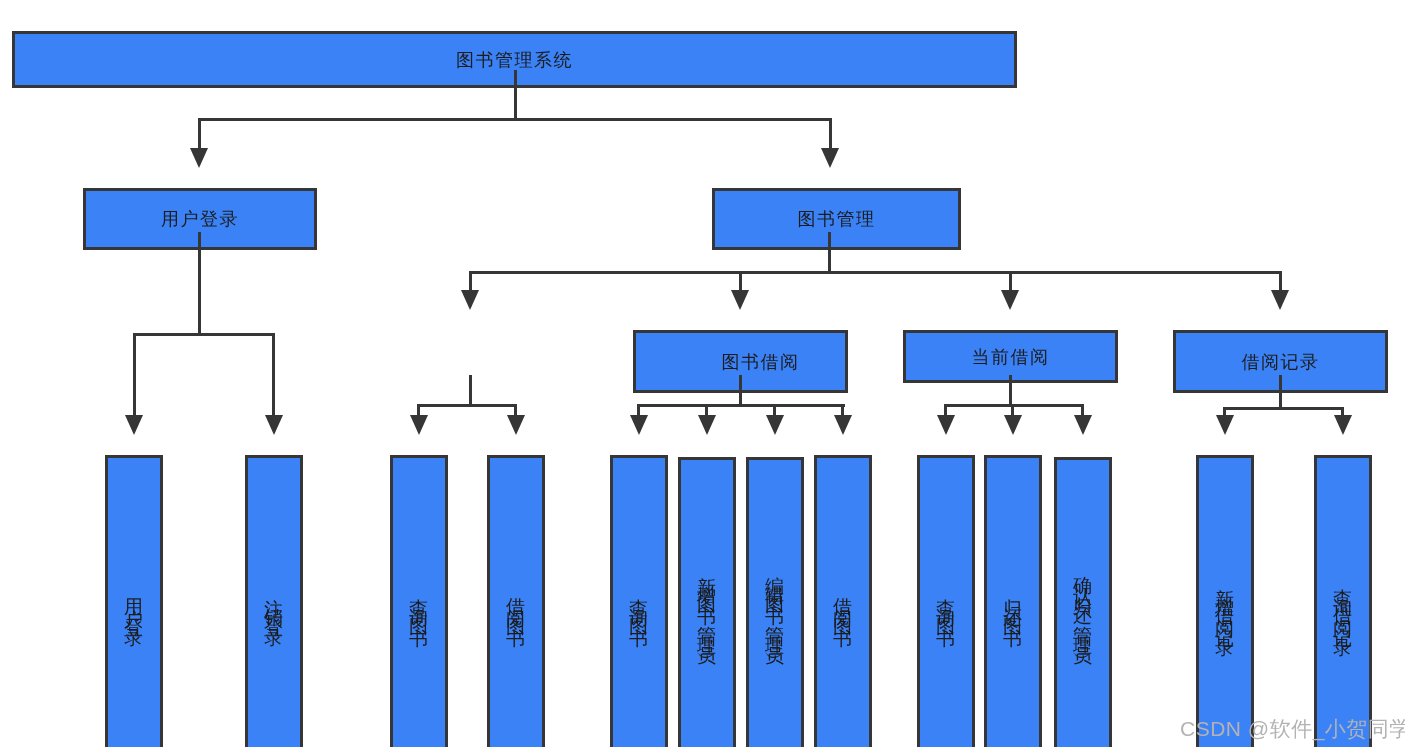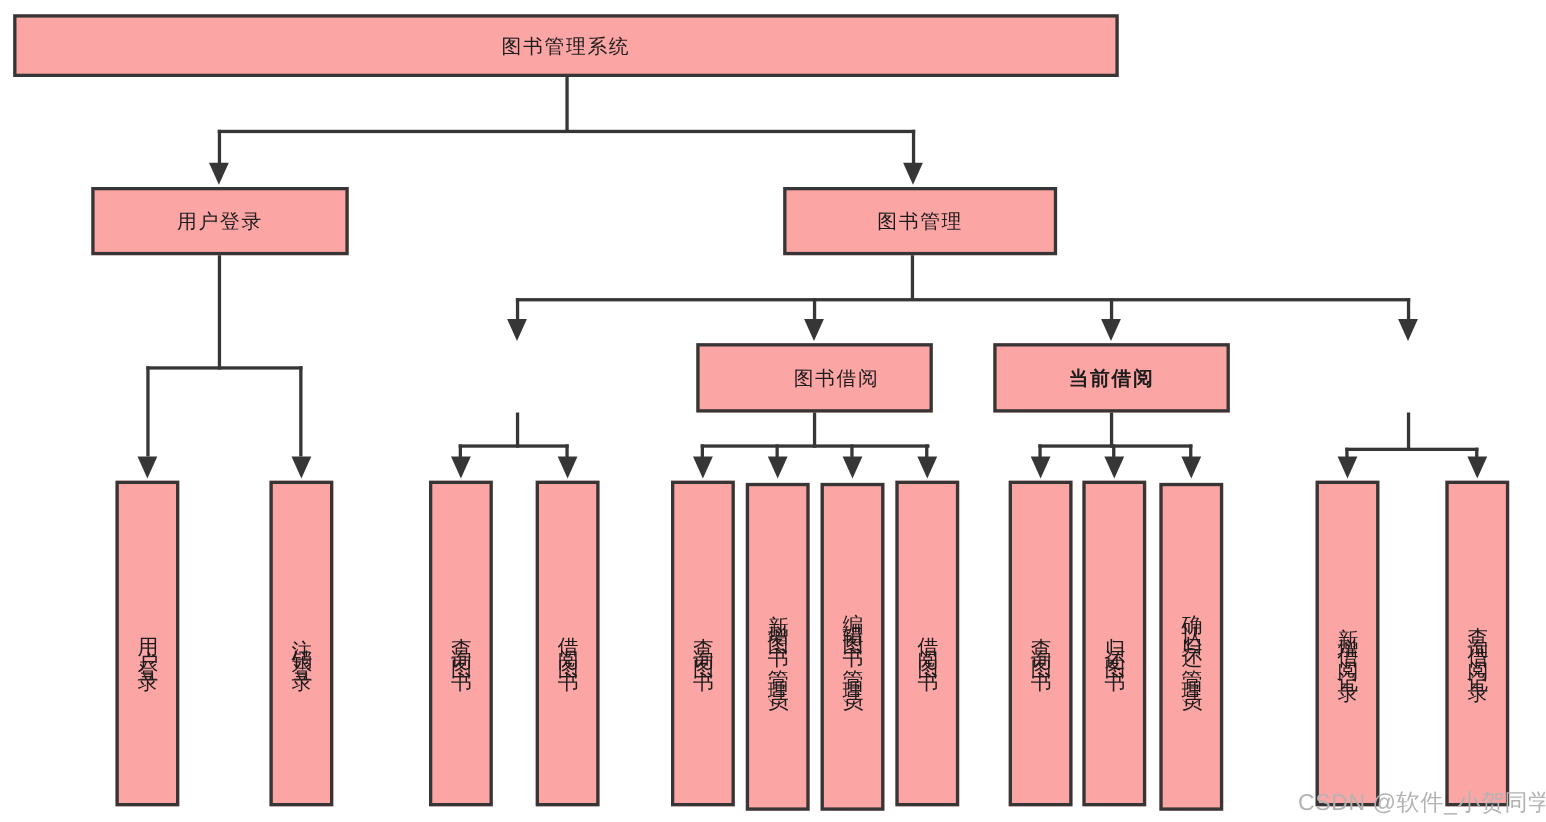--- a/index.html
+++ b/index.html
@@ -14,25 +14,26 @@
   .stage {
     position: relative;
     width: 1405px;
     height: 747px;
     background: var(--bg);
     overflow: hidden;
   }
   .box {
     position: absolute;
     border: 3px solid var(--line);
-    background: #fca5a5;
+    background: #3b82f6;
     display: flex;
     align-items: center;
     justify-content: center;
     color: var(--text);
+    margin-top: 18px;
   }
   .hbox {
     font-size: 18px;
     letter-spacing: 1.5px;
     white-space: nowrap;
   }
   .leaf {
     writing-mode: vertical-rl;
     text-orientation: mixed;
     font-size: 19px;
@@ -92,21 +93,22 @@
   <div class="line" style="left:469px; top:271px; width:3px; height:21px;"></div>
   <div class="arrow" style="left:461px; top:290px;"></div>
   <div class="line" style="left:739px; top:271px; width:3px; height:21px;"></div>
   <div class="arrow" style="left:731px; top:290px;"></div>
   <div class="line" style="left:1009px; top:271px; width:3px; height:21px;"></div>
   <div class="arrow" style="left:1001px; top:290px;"></div>
   <div class="line" style="left:1279px; top:271px; width:3px; height:21px;"></div>
   <div class="arrow" style="left:1271px; top:290px;"></div>
 
   <div class="box hbox" style="left:633px; top:312px; width:215px; height:63px;padding-left:40px;">图书借阅</div>
-  <div class="box hbox" style="left:903px; top:312px; width:215px; height:63px;font-weight:bold;">当前借阅</div>
+  <div class="box hbox" style="left:903px; top:312px; width:215px; height:53px;">当前借阅</div>
+  <div class="box hbox" style="left:1173px; top:312px; width:215px; height:63px;">借阅记录</div>
 
   <div class="line" style="left:469px; top:375px; width:3px; height:32px;"></div>
   <div class="line" style="left:417px; top:404px; width:100px; height:3px;"></div>
   <div class="line" style="left:417px; top:404px; width:3px; height:13px;"></div>
   <div class="arrow" style="left:410px; top:415px;"></div>
   <div class="line" style="left:514px; top:404px; width:3px; height:13px;"></div>
   <div class="arrow" style="left:507px; top:415px;"></div>
 
   <div class="line" style="left:739px; top:375px; width:3px; height:32px;"></div>
   <div class="line" style="left:637px; top:404px; width:208px; height:3px;"></div>

